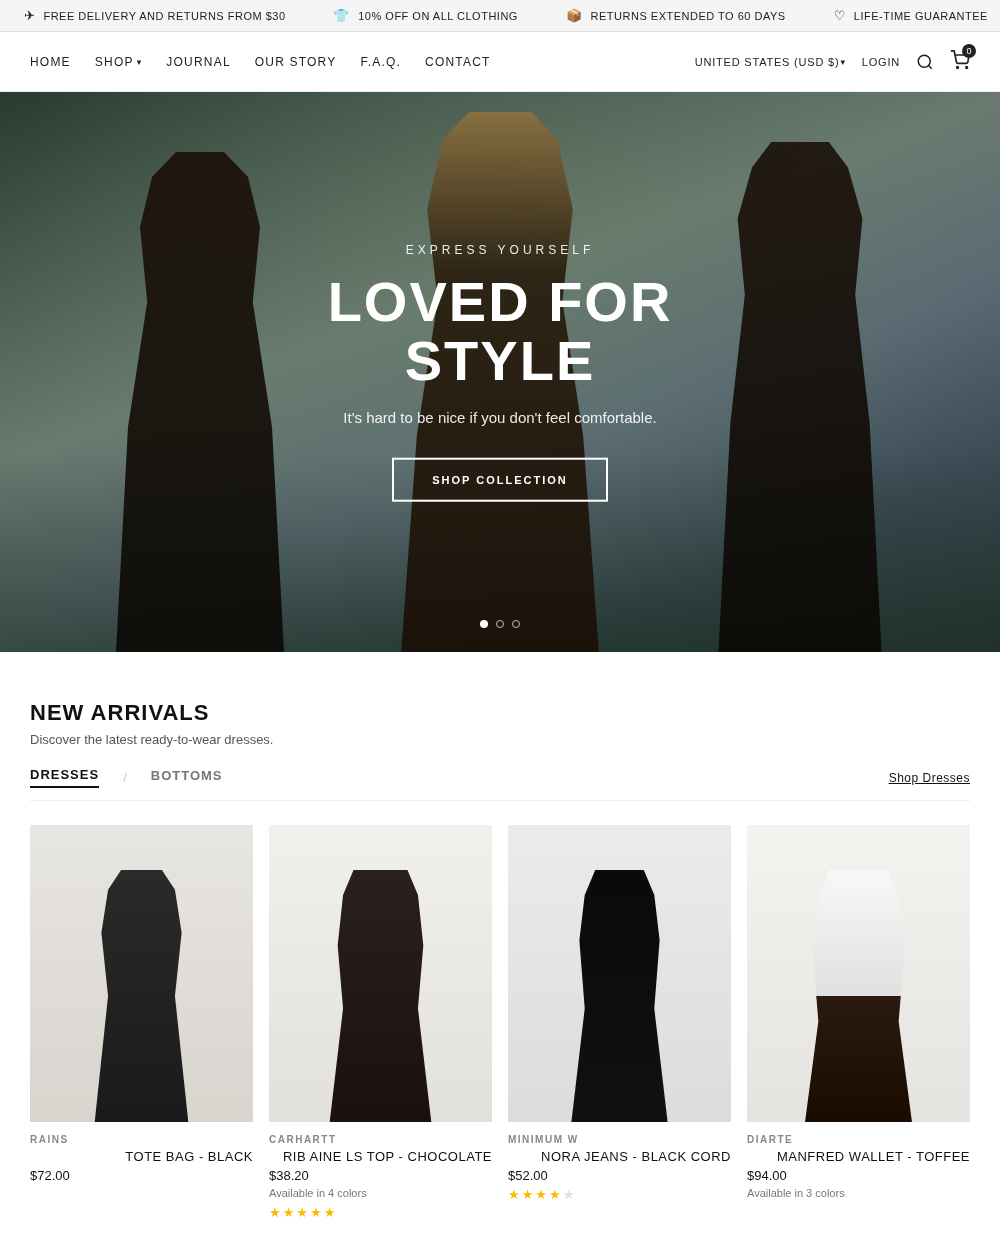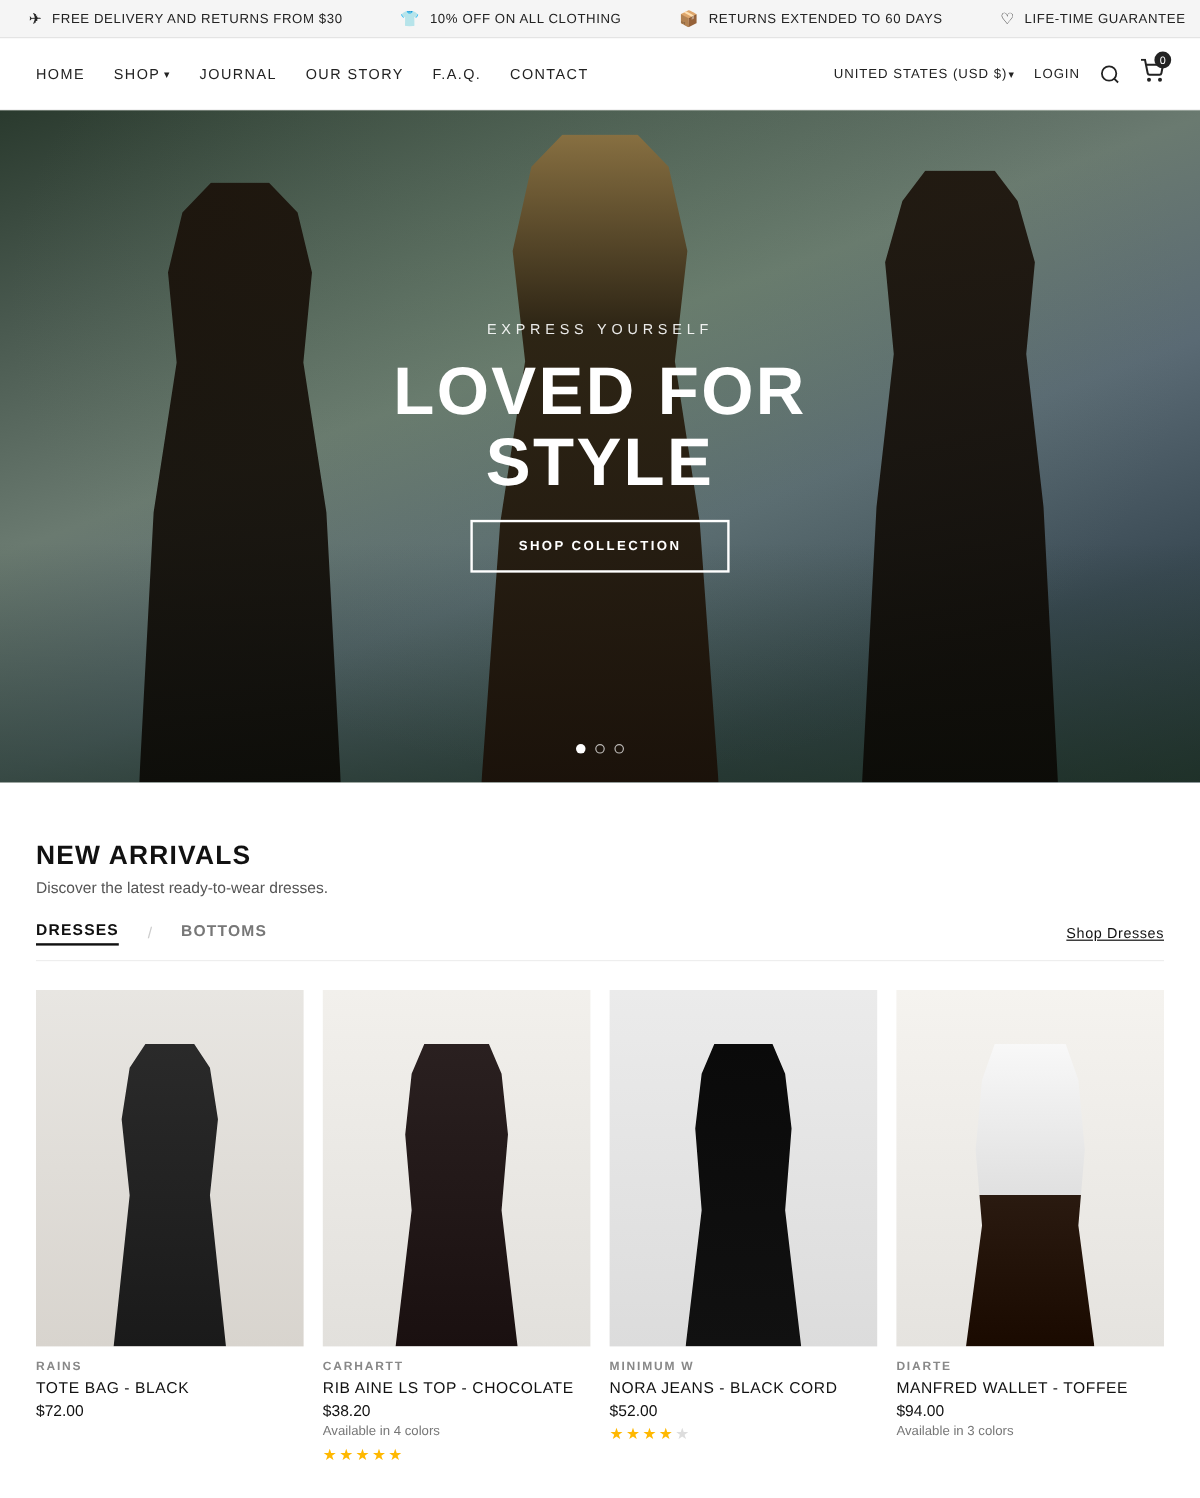--- a/index.html
+++ b/index.html
@@ -285,20 +285,21 @@
       margin-bottom: 4px;
       font-weight: 600;
     }
     .product-name {
       font-size: 13px;
       font-weight: 500;
       text-transform: uppercase;
       color: #111;
       letter-spacing: 0.5px;
       margin-bottom: 4px;
+      text-align: right;
     }
     .product-price {
       font-size: 13px;
       color: #111;
       margin-bottom: 4px;
     }
     .product-colors {
       font-size: 11px;
       color: #777;
       margin-bottom: 6px;
@@ -414,20 +415,21 @@
     <div style="width:100%;height:100%;background:linear-gradient(180deg,#8a7040 0%,#2a2010 30%,#1a1008 100%);clip-path:polygon(38% 0%,62% 0%,72% 5%,78% 18%,74% 35%,82% 60%,88% 100%,12% 100%,18% 60%,26% 35%,22% 18%,28% 5%);opacity:0.95;"></div>
   </div>
 
   <div style="position:absolute;right:80px;bottom:0;width:240px;height:510px;z-index:2;">
     <div style="width:100%;height:100%;background:linear-gradient(180deg,#1a1008 0%,#0a0804 100%);clip-path:polygon(38% 0%,62% 0%,70% 5%,76% 15%,73% 30%,79% 55%,84% 100%,16% 100%,21% 55%,27% 30%,24% 15%,30% 5%);opacity:0.9;"></div>
   </div>
 
   <div class="hero-content" style="z-index:10;">
     <p class="hero-subtitle">EXPRESS YOURSELF</p>
     <h1 class="hero-title">LOVED FOR STYLE</h1>
+    <p class="hero-description">It's hard to be nice if you don't feel comfortable.</p>
     <button class="hero-btn">SHOP COLLECTION</button>
   </div>
 
   <div class="hero-dots">
     <div class="dot active"></div>
     <div class="dot"></div>
     <div class="dot"></div>
   </div>
 </section>
 

